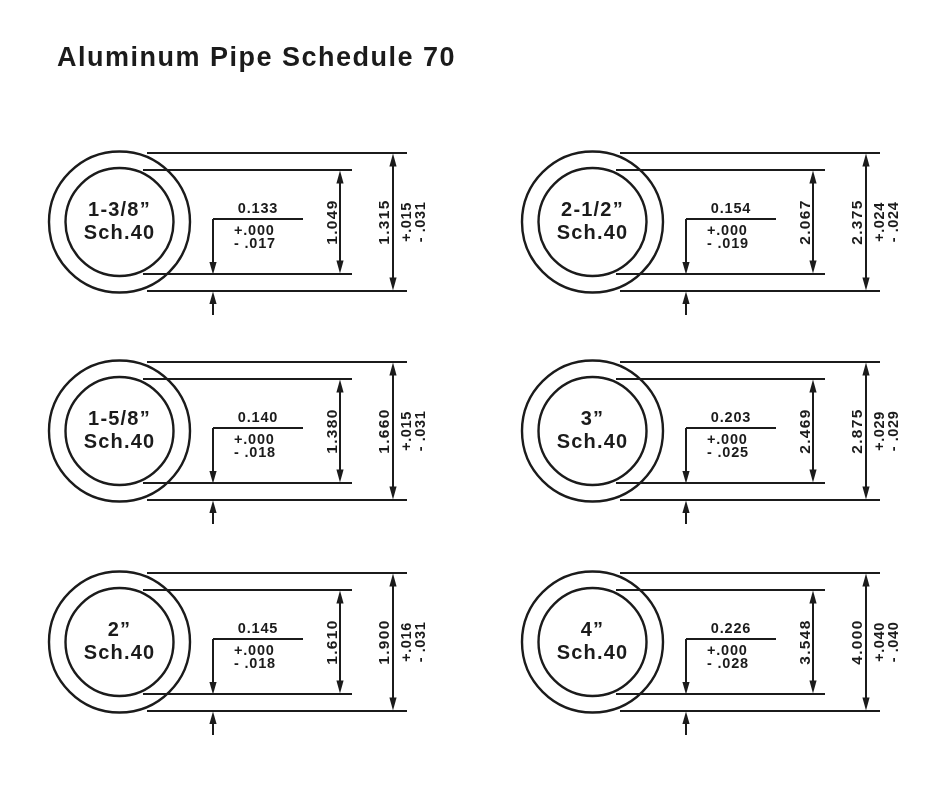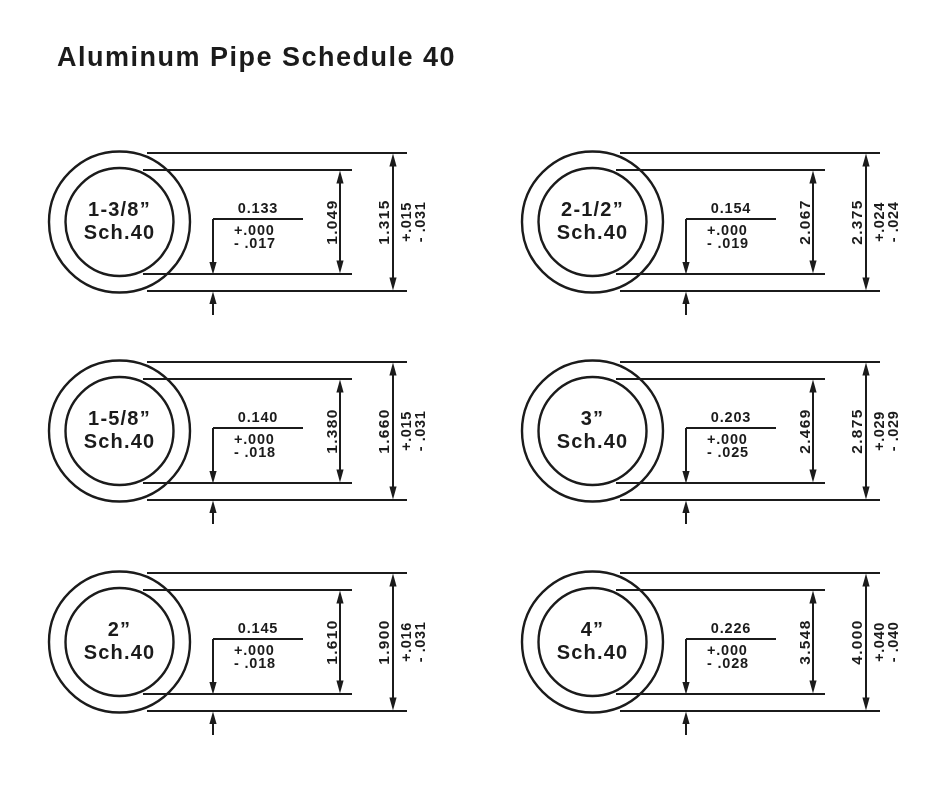--- a/index.html
+++ b/index.html
@@ -58,21 +58,21 @@
   .p0 { left: 30px;  top: 140px; }
   .p1 { left: 503px; top: 140px; }
   .p2 { left: 30px;  top: 349px; }
   .p3 { left: 503px; top: 349px; }
   .p4 { left: 30px;  top: 560px; }
   .p5 { left: 503px; top: 560px; }
 </style>
 </head>
 <body>
 
-<h1 class="page-title">Aluminum Pipe Schedule 40</h1>
+<h1 class="page-title">Aluminum Pipe Schedule 70</h1>
 
 <svg class="geom-defs" aria-hidden="true">
   <defs>
     <g id="pipe-geom">
       <circle class="stroke circ" cx="89.5" cy="82" r="70.5"></circle>
       <circle class="stroke circ" cx="89.5" cy="82" r="54"></circle>
 
       <line class="stroke" x1="117" y1="13" x2="377" y2="13"></line>
       <line class="stroke" x1="113" y1="30" x2="322" y2="30"></line>
       <line class="stroke" x1="113" y1="134" x2="322" y2="134"></line>

